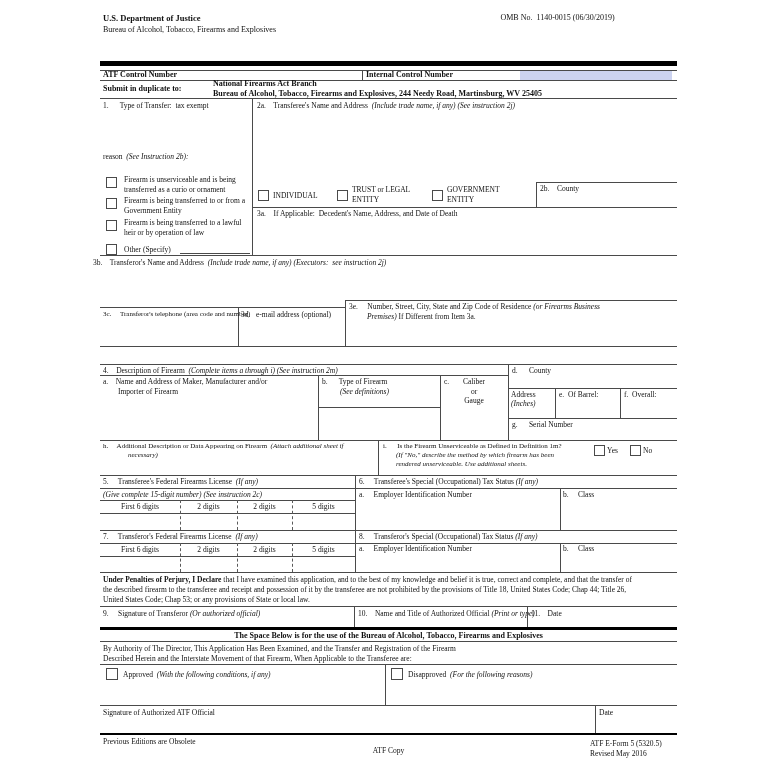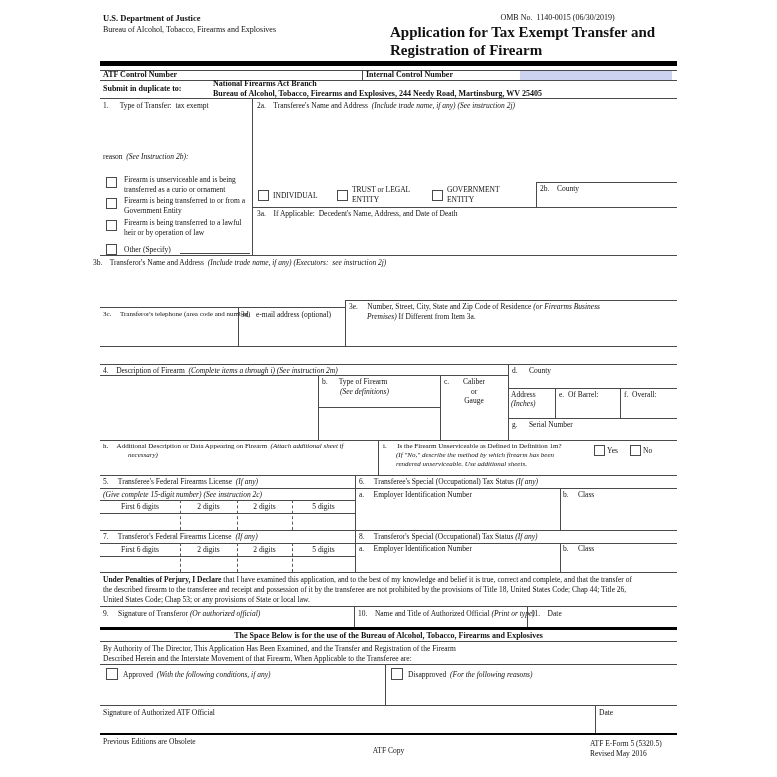--- a/index.html
+++ b/index.html
@@ -24,22 +24,20 @@
   .rt{text-align:center;}
 </style>
 </head>
 <body>
 
 <div class="page">
 
   <div class="t s85 b" style="left:103px;top:13px">U.S. Department of Justice</div>
   <div class="t s8" style="left:103px;top:25px">Bureau of Alcohol, Tobacco, Firearms and Explosives</div>
   <div class="t s8 rt" style="left:450px;top:13px;width:215px">OMB No.  1140-0015 (06/30/2019)</div>
-  <div class="t title" style="left:390px;top:24px">Application for Tax Exempt Transfer and
-Registration of Firearm</div>
 
   <div class="bar" style="left:100px;top:61px;width:577px;height:5px"></div>
 
   <div class="hl" style="left:100px;top:70px;width:577px"></div>
   <div class="t s8 b" style="left:103px;top:70px">ATF Control Number</div>
   <div class="vl" style="left:362px;top:70px;height:10px"></div>
   <div class="t s8 b" style="left:366px;top:70px">Internal Control Number</div>
   <div class="hi" style="left:520px;top:71px;width:152px;height:9px"></div>
   <div class="hl" style="left:100px;top:80px;width:577px"></div>
 
@@ -105,20 +103,22 @@
   <div class="hl" style="left:100px;top:346px;width:577px"></div>
 
   <div class="hl" style="left:100px;top:364px;width:577px"></div>
 
   <div class="t" style="left:103px;top:366px"><span>4.    Description of Firearm  </span><span class="i">(Complete items a through i) (See instruction 2m)</span></div>
   <div class="vl" style="left:508px;top:364px;height:76px"></div>
   <div class="t" style="left:512px;top:366px">d.      County</div>
   <div class="field" style="left:555px;top:366px;width:118px;height:20px"></div>
   <div class="hl" style="left:100px;top:375px;width:408px"></div>
 
+  <div class="t" style="left:103px;top:377px">a.    Name and Address of Maker, Manufacturer and/or
+        Importer of Firearm</div>
   <div class="field" style="left:100px;top:398px;width:218px;height:40px"></div>
   <div class="vl" style="left:318px;top:375px;height:65px"></div>
   <div class="t" style="left:322px;top:377px">b.      Type of Firearm</div>
   <div class="t i" style="left:340px;top:387px">(See definitions)</div>
   <div class="hl" style="left:318px;top:407px;width:122px"></div>
   <div class="field" style="left:318px;top:408px;width:122px;height:31px"></div>
   <div class="vl" style="left:440px;top:375px;height:65px"></div>
   <div class="t" style="left:444px;top:377px">c.</div>
   <div class="t ctr" style="left:440px;top:377px;width:68px">Caliber
 or

